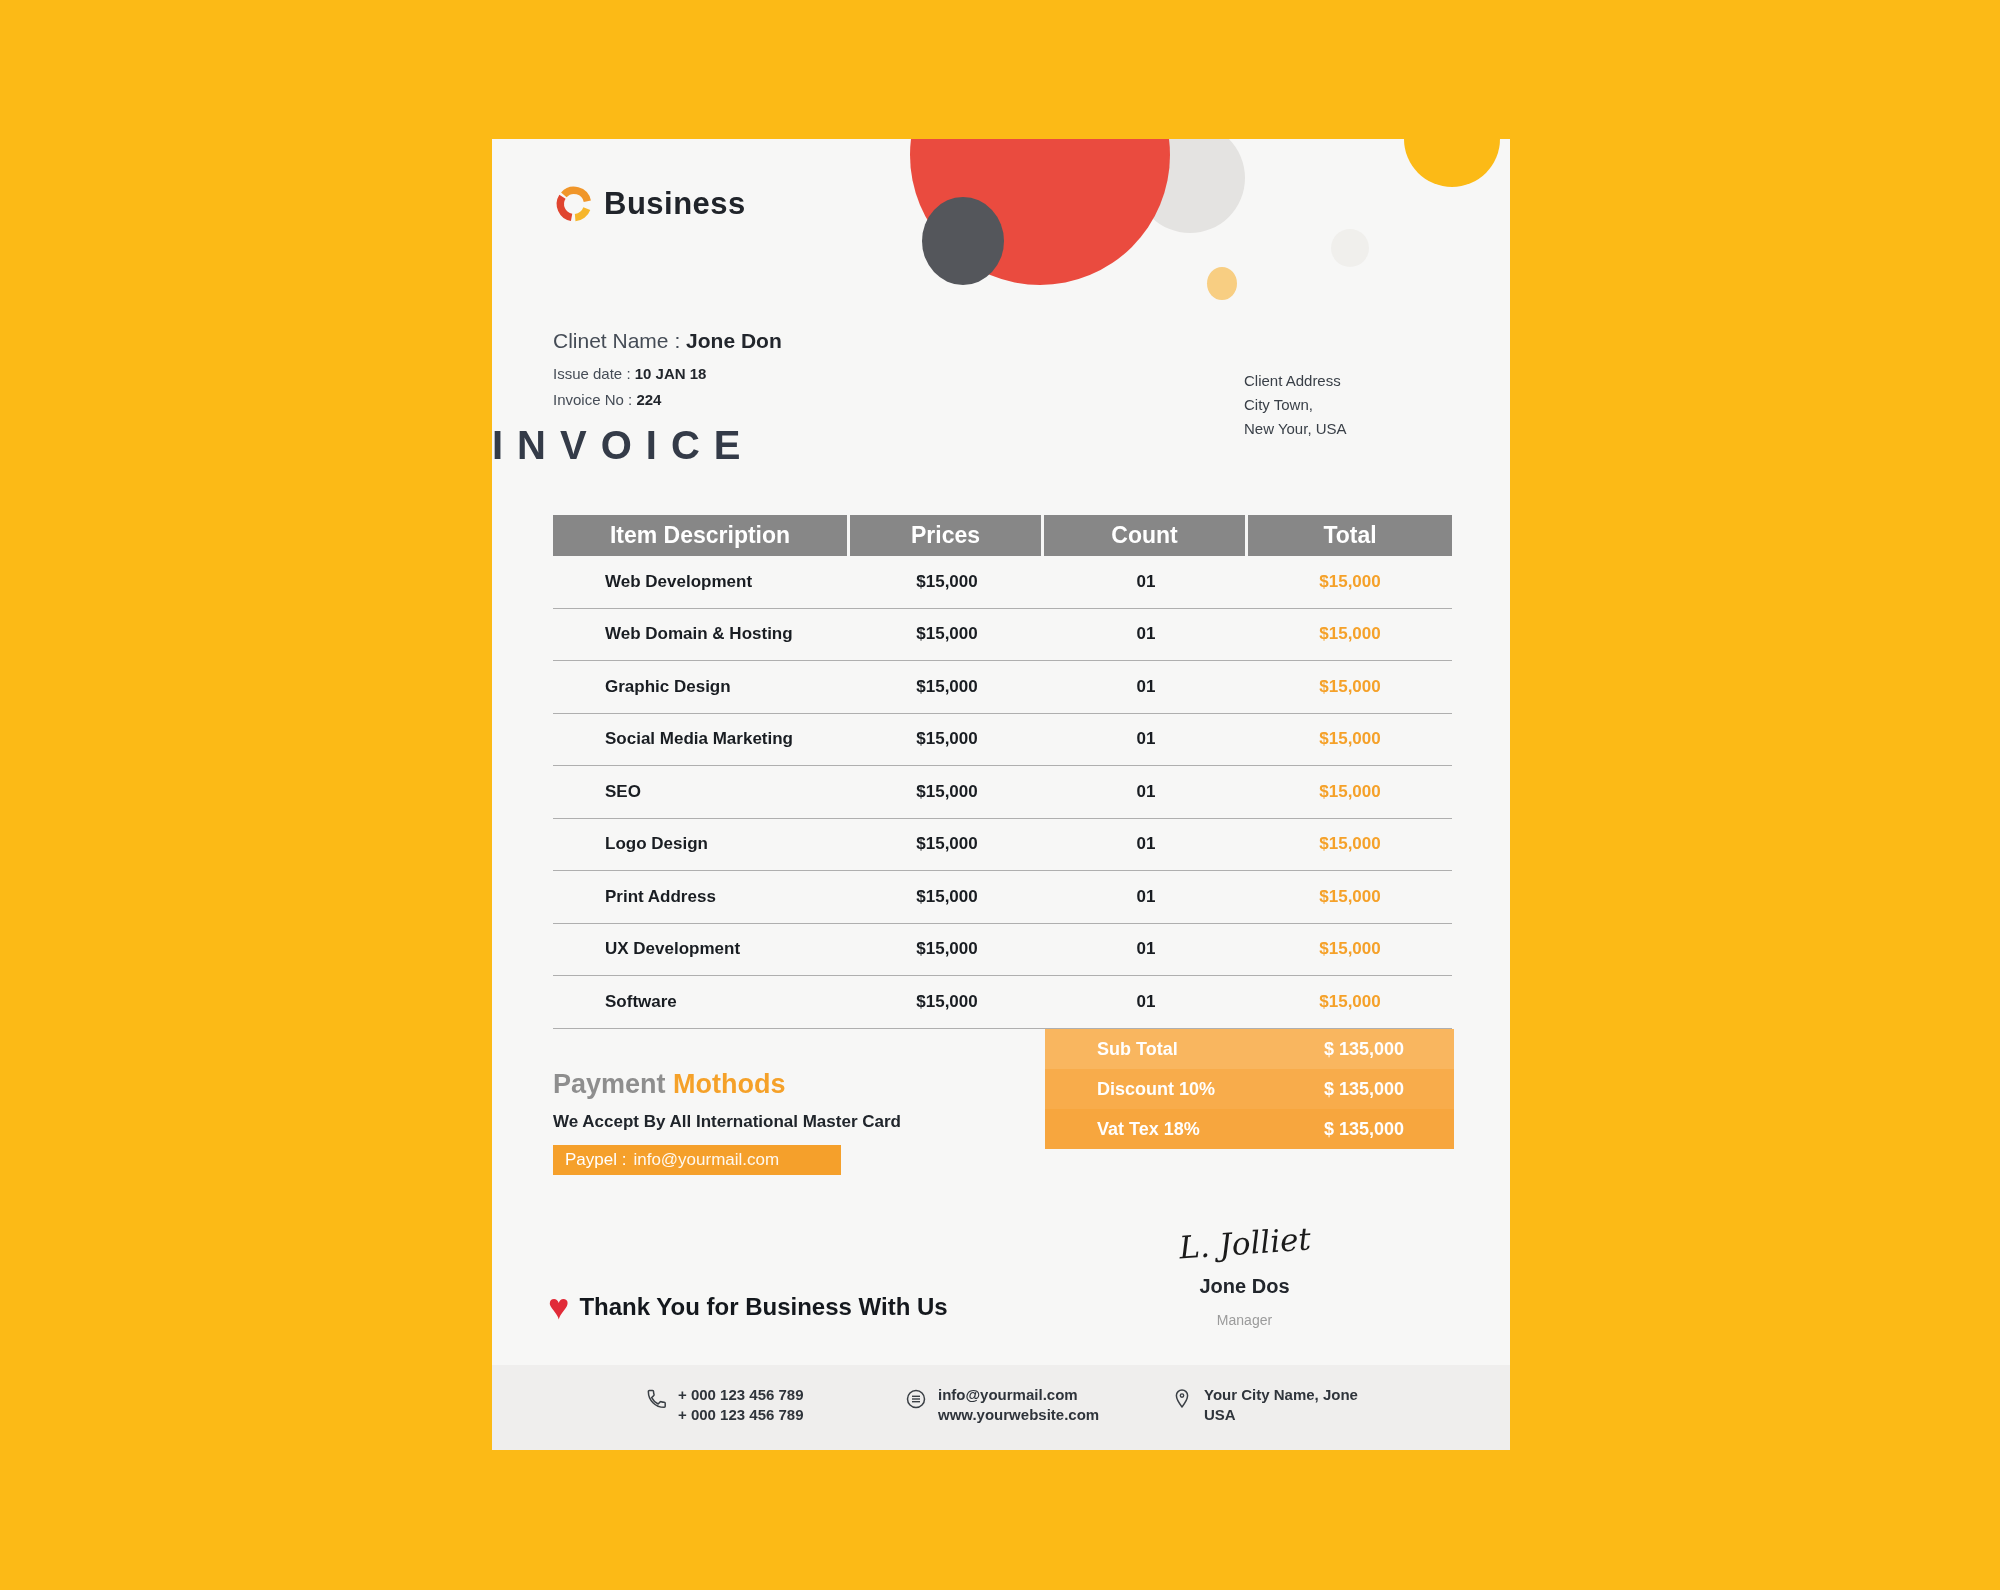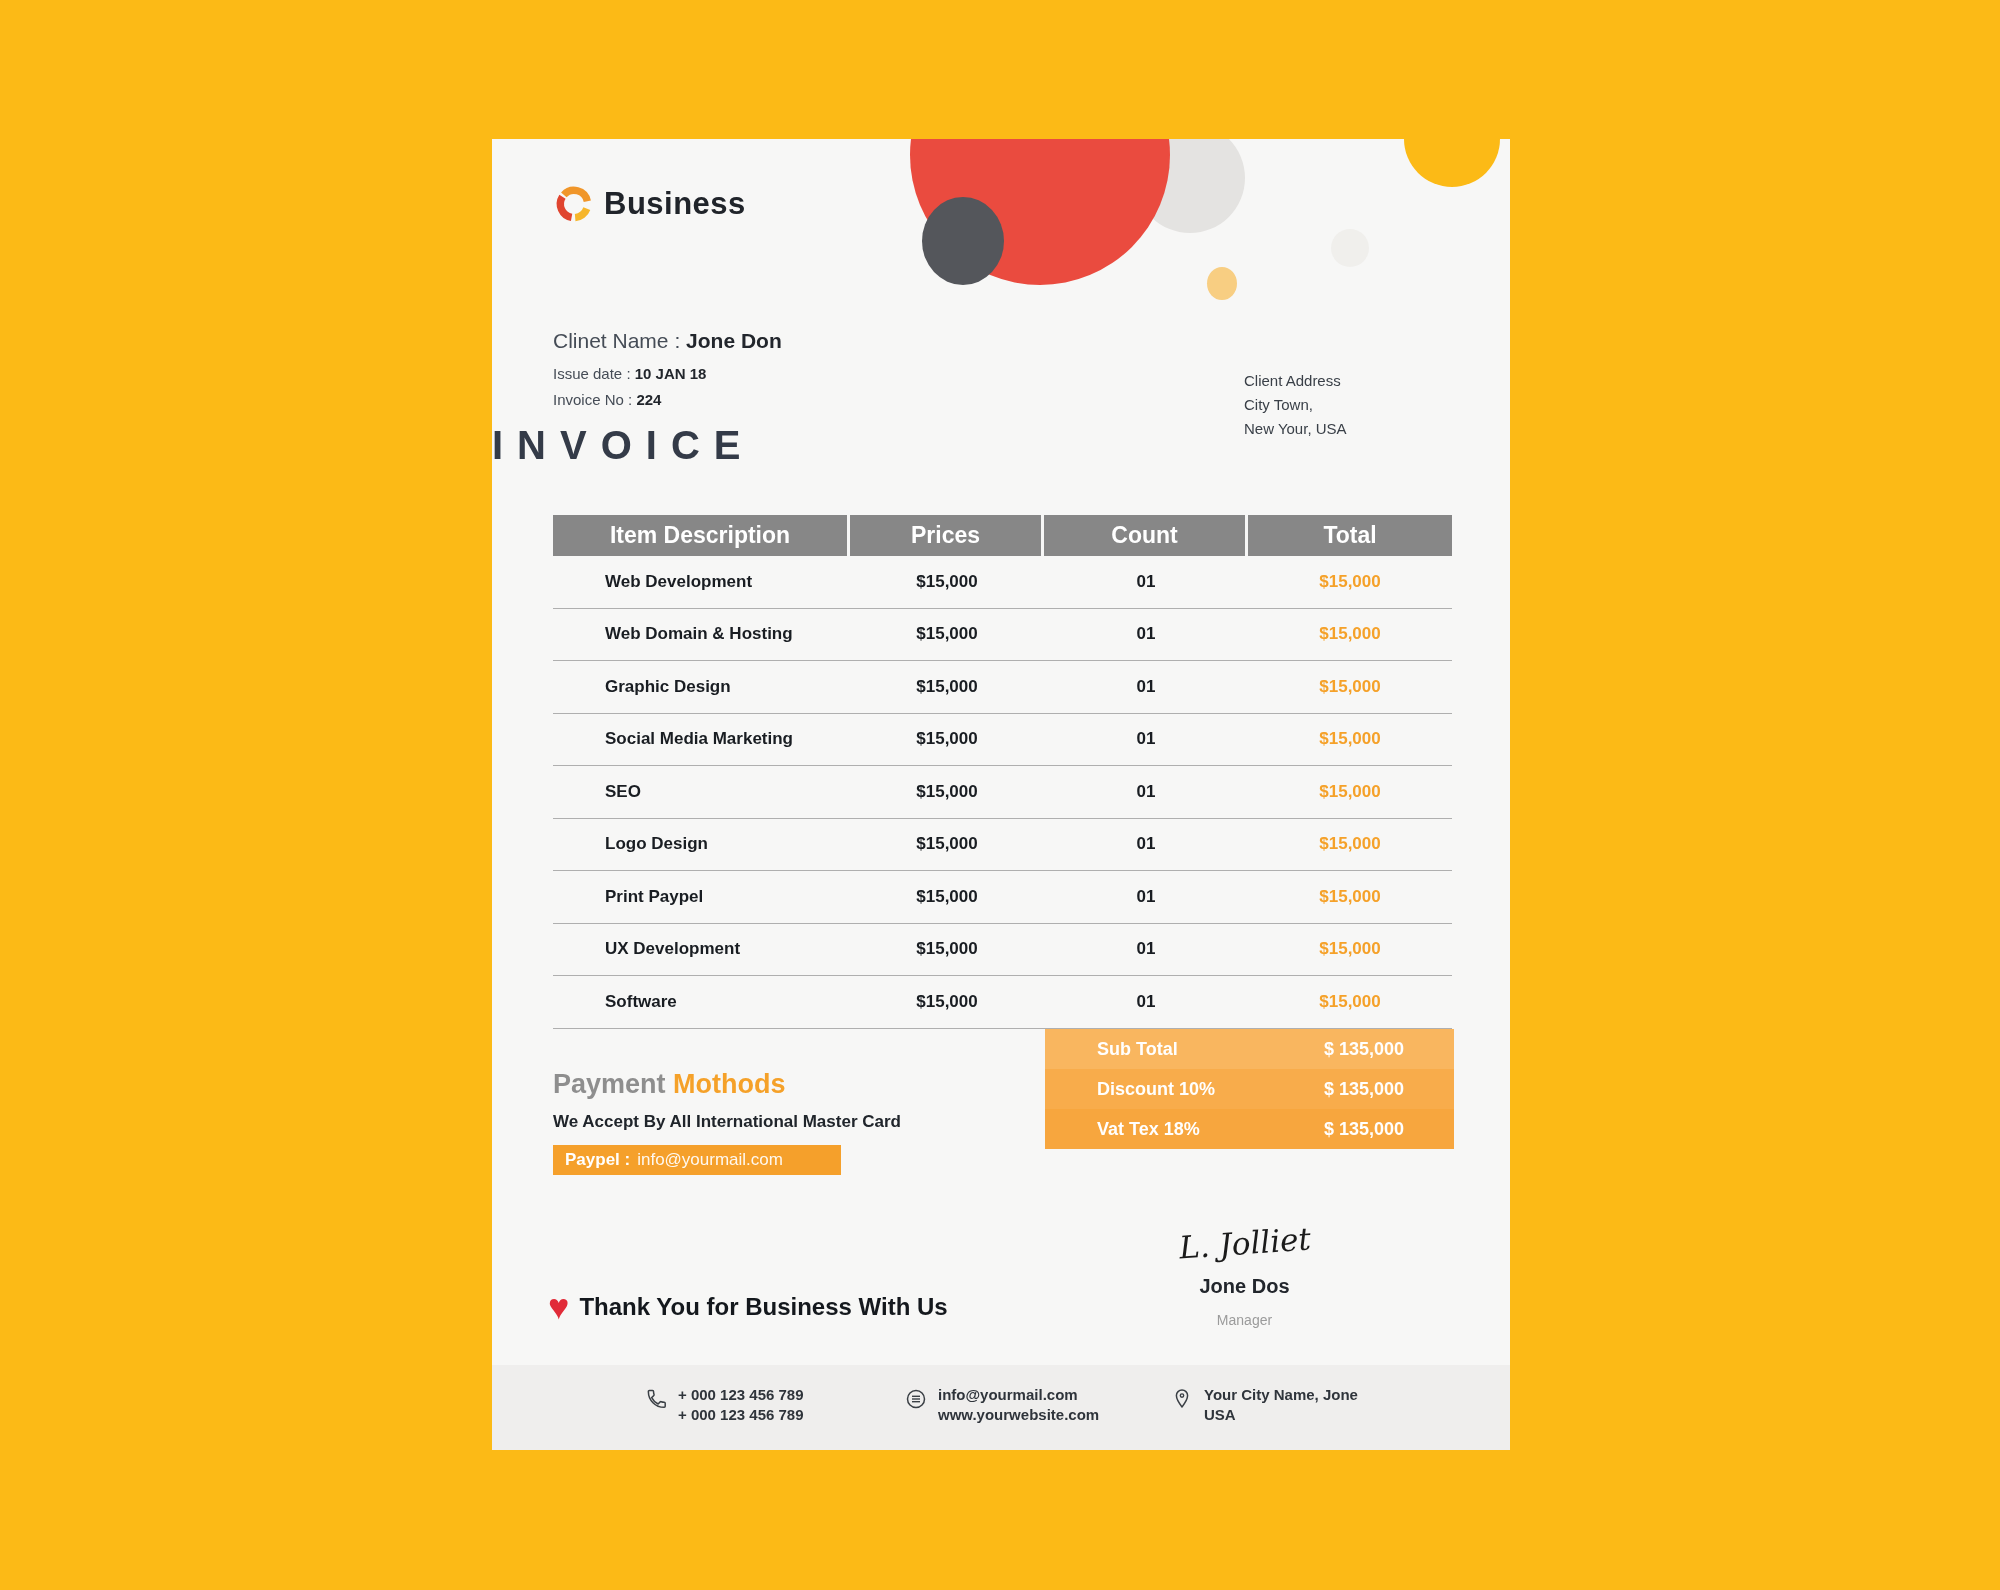--- a/index.html
+++ b/index.html
@@ -70,21 +70,21 @@
   
   .payment-block { position:absolute; left:61px; top:930px; z-index:5; }
   .pay-title { font-size:27px; font-weight:800; }
   .pay-title .p1 { color:#8E8E8E; }
   .pay-title .p2 { color:#F5A129; }
   .pay-sub { margin-top:12px; font-size:17px; font-weight:700; color:#20252B; }
   .pay-bar {
     margin-top:13px; width:288px; height:30px; background:#F5A02B;
     display:flex; align-items:center; padding-left:12px; gap:7px;
   }
-  .pay-bar .lbl { color:#FFFFFF; font-weight:700; font-size:17px; }
+  .pay-bar .lbl { color:#FFFFFF; font-weight:400; font-size:17px; }
   .pay-bar .val { color:rgba(255,255,255,0.93); font-size:17px; }
 
   
   .sig-block { position:absolute; left:640px; top:1086px; width:225px; text-align:center; z-index:5; }
   .sig-script {
     font-family:"DejaVu Serif", serif; font-style:italic;
     font-size:31px; color:#1B1B1B; transform:rotate(-4deg); display:inline-block;
   }
   .sig-name { margin-top:14px; font-size:20px; font-weight:600; color:#22262C; }
   .sig-role { margin-top:14px; font-size:14px; color:#9B9B9B; }
@@ -196,21 +196,21 @@
   </div>
 
   <div class="t-row">
     <div class="c item">Logo Design</div>
     <div class="c price">$15,000</div>
     <div class="c count">01</div>
     <div class="c total">$15,000</div>
   </div>
 
   <div class="t-row">
-    <div class="c item">Print Paypel</div>
+    <div class="c item">Print Address</div>
     <div class="c price">$15,000</div>
     <div class="c count">01</div>
     <div class="c total">$15,000</div>
   </div>
 
   <div class="t-row">
     <div class="c item">UX Development</div>
     <div class="c price">$15,000</div>
     <div class="c count">01</div>
     <div class="c total">$15,000</div>

